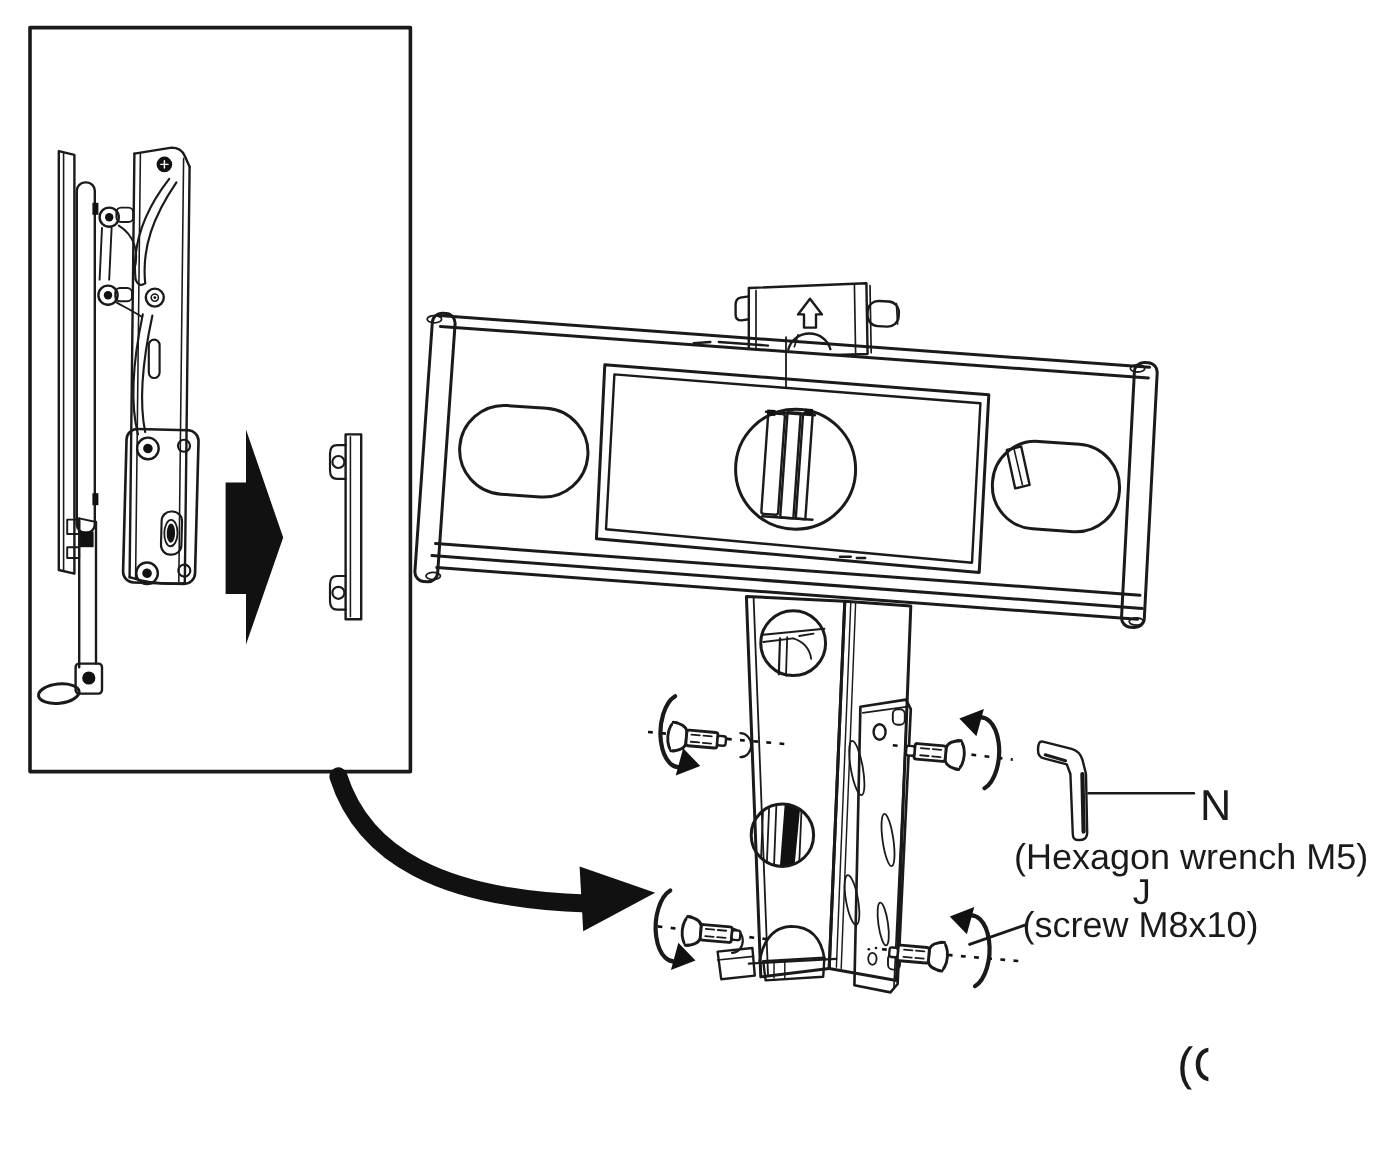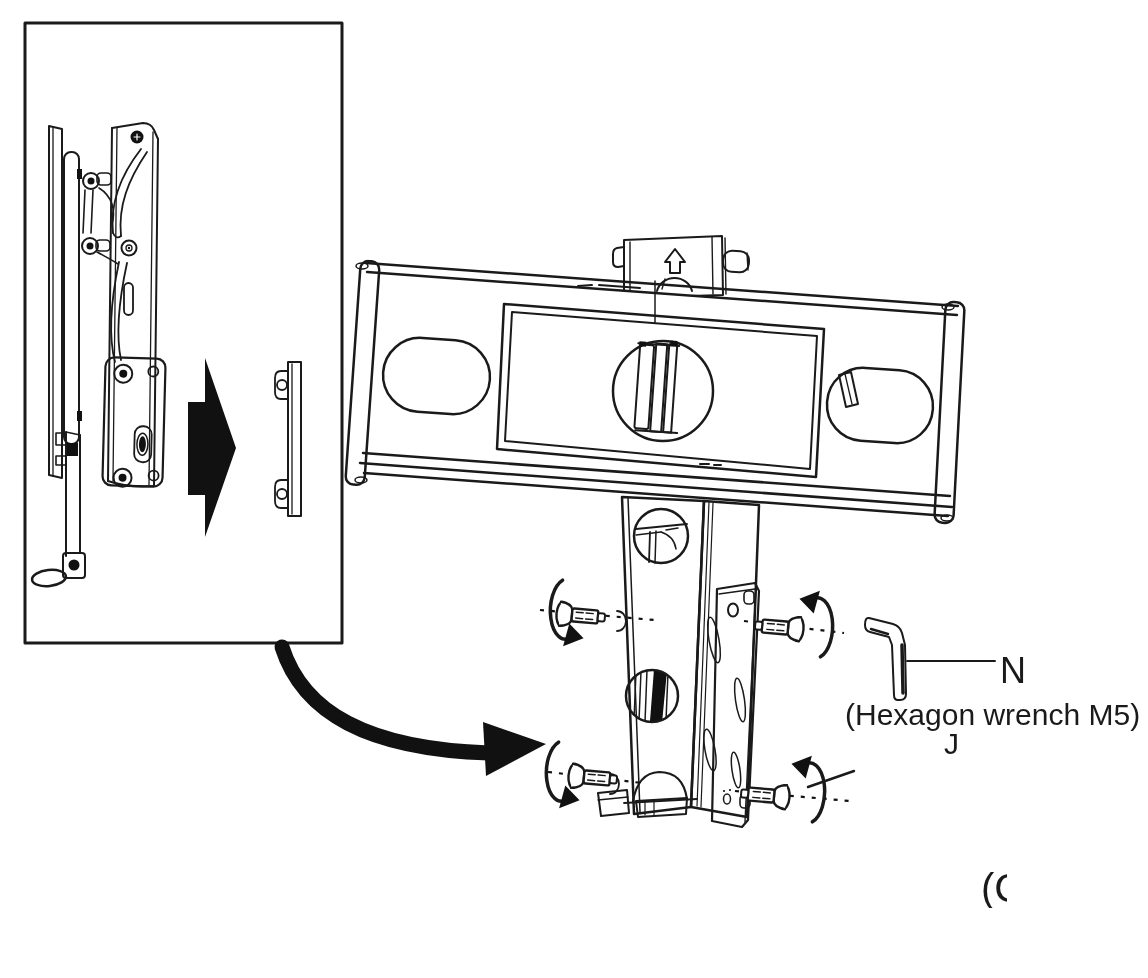--- a/index.html
+++ b/index.html
@@ -255,15 +255,16 @@
   </g>
 
   <path d="M907,661 L995,661" stroke-width="2"></path>
   <path d="M808,787 L854,771" stroke-width="2.4"></path>
 
 </svg>
 
 <div class="lbl lbl-n">N</div>
 <div class="lbl lbl-ndesc">(Hexagon wrench M5)</div>
 <div class="lbl lbl-j">J</div>
+<div class="lbl lbl-jdesc">(screw M8x10)</div>
 <div class="lbl lbl-partial">(C</div>
 
 </div>
 
 </body></html>

